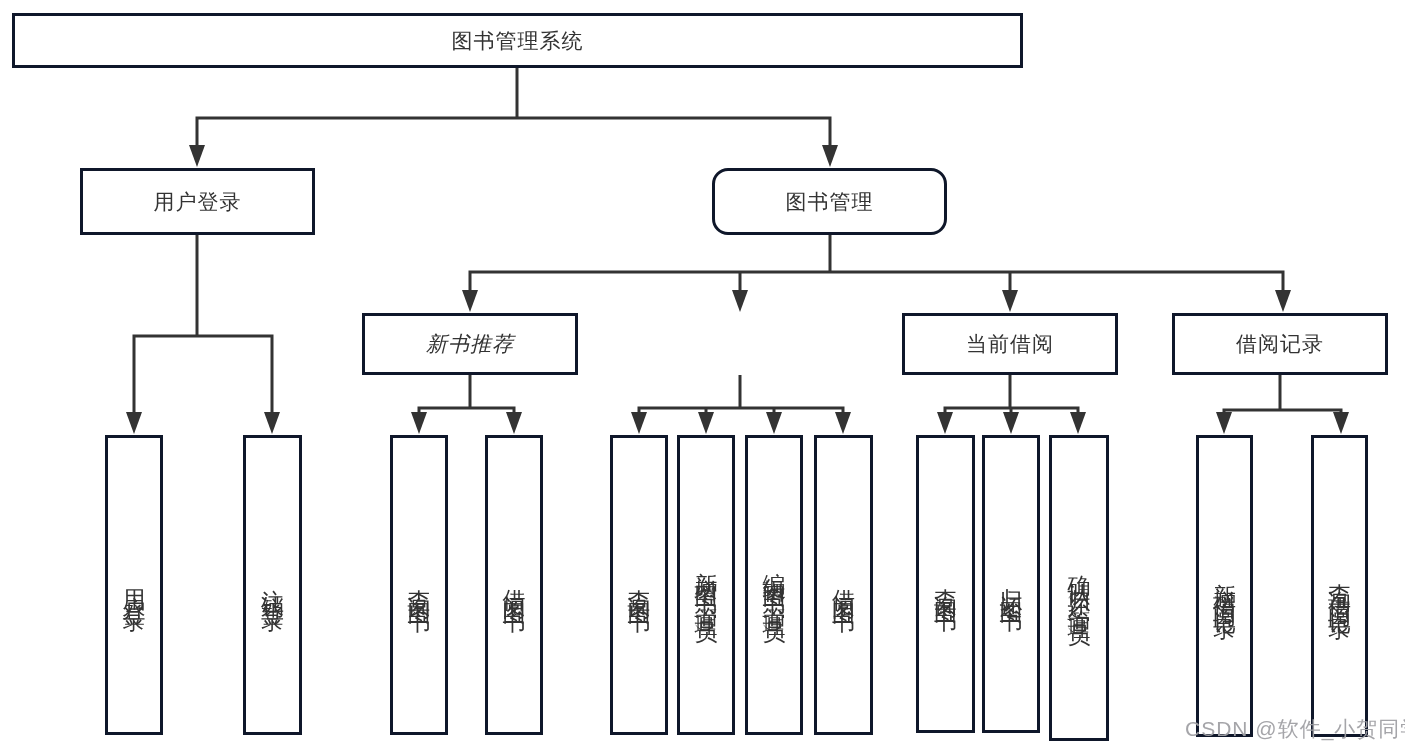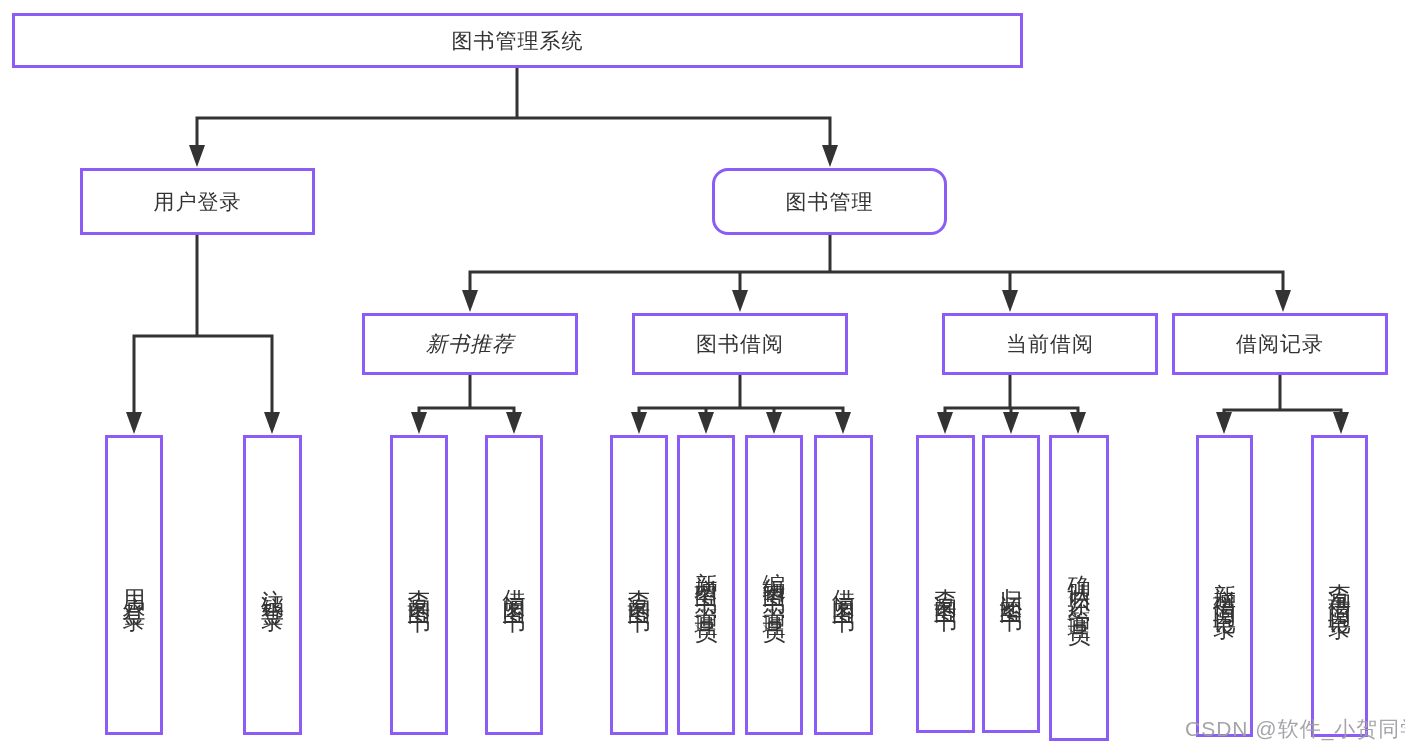--- a/index.html
+++ b/index.html
@@ -8,21 +8,21 @@
     width: 1405px;
     height: 747px;
     background: #ffffff;
     font-family: "Liberation Sans", "DejaVu Sans", sans-serif;
     overflow: hidden;
   }
   .node {
     position: absolute;
     box-sizing: border-box;
     background: #ffffff;
-    border: 3px solid #8b5cf6;
+    border: 3px solid #0f172a;
     color: #333333;
     display: flex;
     align-items: center;
     justify-content: center;
     z-index: 2;
   }
   .hbox {
     font-size: 21px;
     letter-spacing: 1px;
     white-space: nowrap;
@@ -108,22 +108,21 @@
       <polygon points="1333,412 1349,412 1341,434"></polygon>
     </g>
   </svg>
 
   <div class="node hbox" style="left:12px; top:13px; width:1011px; height:55px;">图书管理系统</div>
 
   <div class="node hbox" style="left:80px; top:168px; width:235px; height:67px;">用户登录</div>
   <div class="node hbox" style="left:712px; top:168px; width:235px; height:67px;border-radius:16px;">图书管理</div>
 
   <div class="node hbox" style="left:362px; top:313px; width:216px; height:62px;font-style:italic;">新书推荐</div>
-  <div class="node hbox" style="left:632px; top:313px; width:216px; height:62px;">图书借阅</div>
-  <div class="node hbox" style="left:942px; top:313px; width:216px; height:62px;">当前借阅</div>
+  <div class="node hbox" style="left:902px; top:313px; width:216px; height:62px;">当前借阅</div>
   <div class="node hbox" style="left:1172px; top:313px; width:216px; height:62px;">借阅记录</div>
 
   <div class="node vbox" style="left:105px; top:435px; width:58px; height:300px;">用户登录</div>
   <div class="node vbox" style="left:243px; top:435px; width:59px; height:300px;">注销登录</div>
 
   <div class="node vbox" style="left:390px; top:435px; width:58px; height:300px;">查询图书</div>
   <div class="node vbox" style="left:485px; top:435px; width:58px; height:300px;">借阅图书</div>
 
   <div class="node vbox" style="left:610px; top:435px; width:58px; height:300px;">查询图书</div>
   <div class="node vbox" style="left:677px; top:435px; width:58px; height:300px;">新增图书（管理员）</div>

